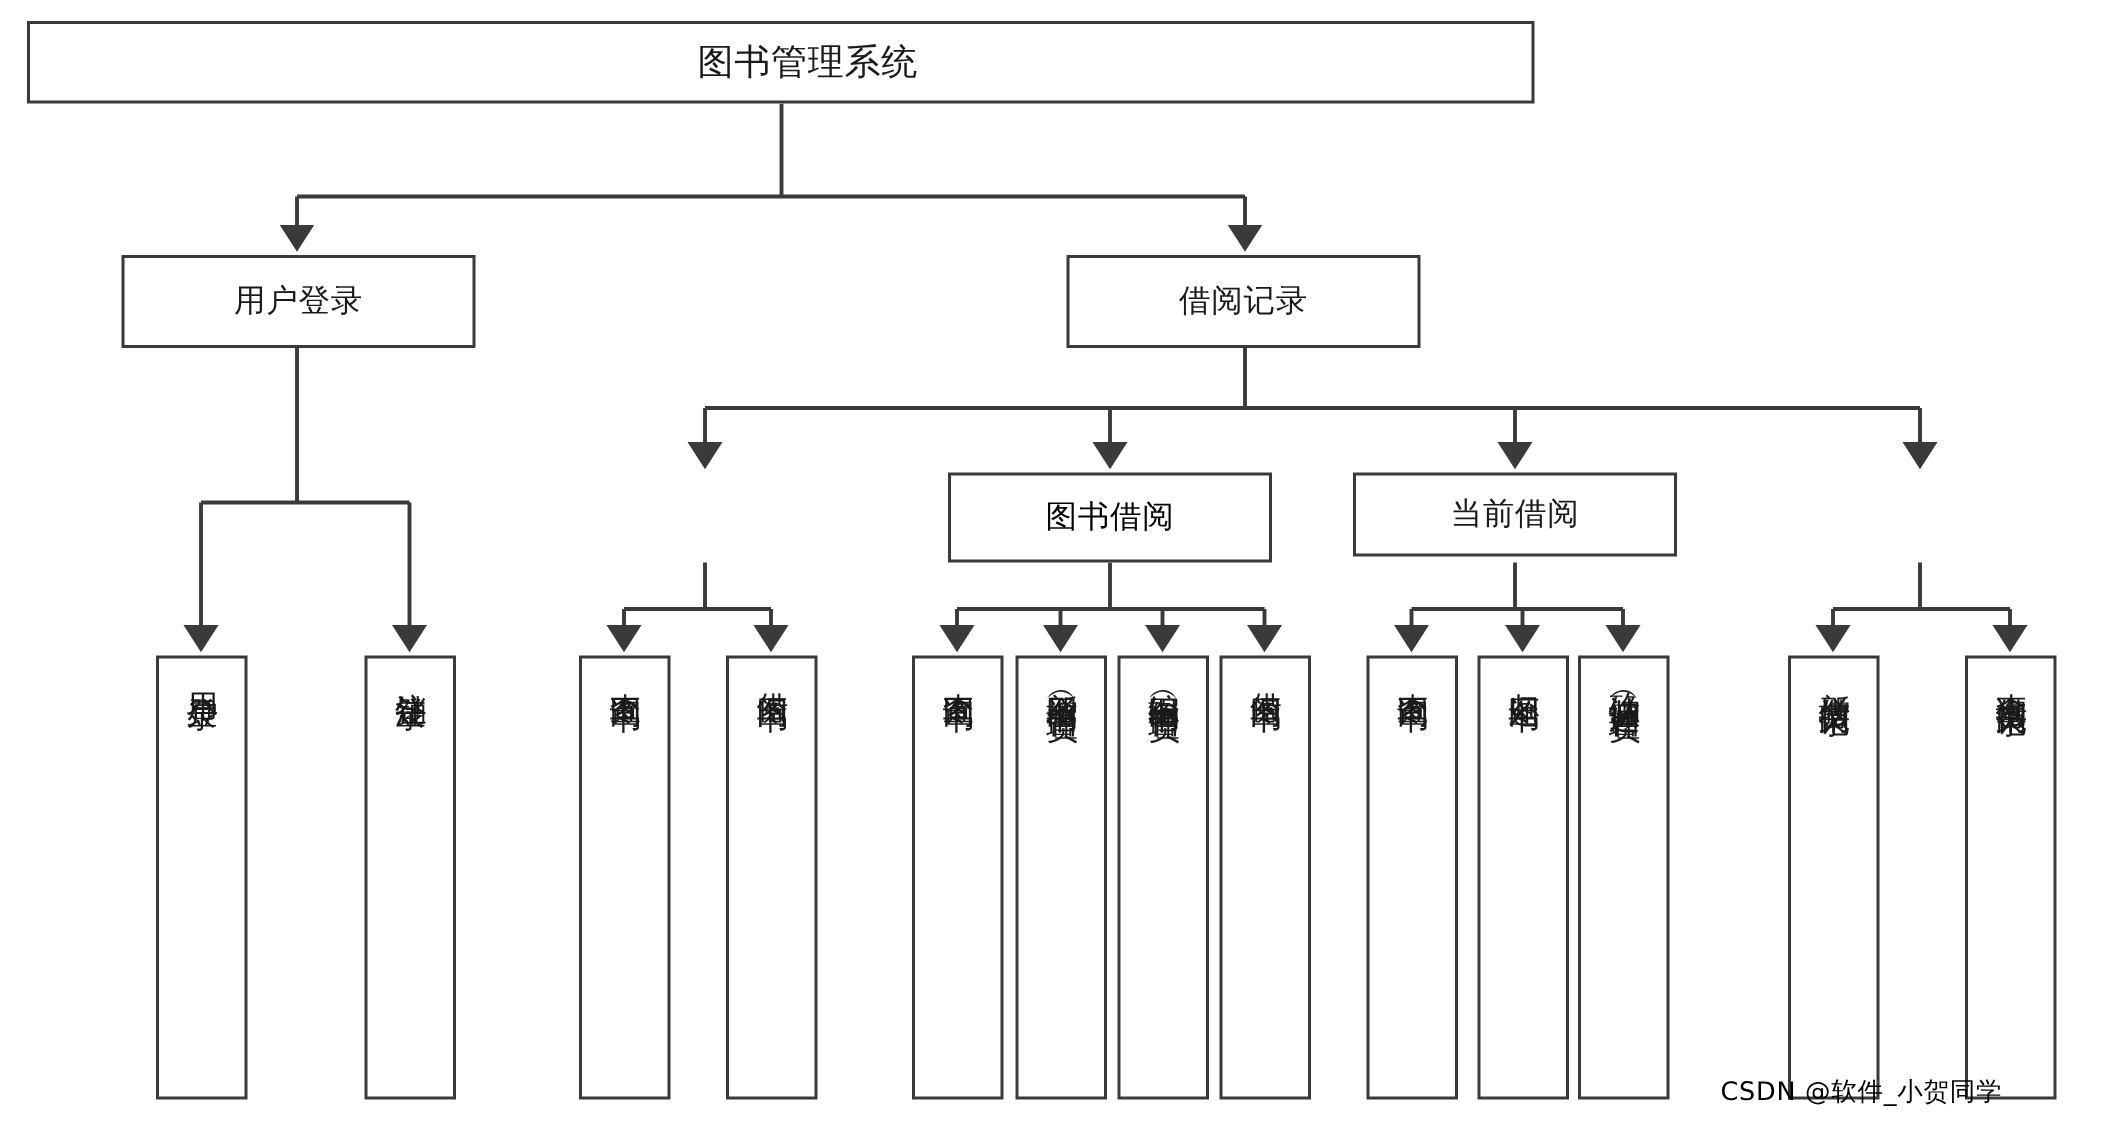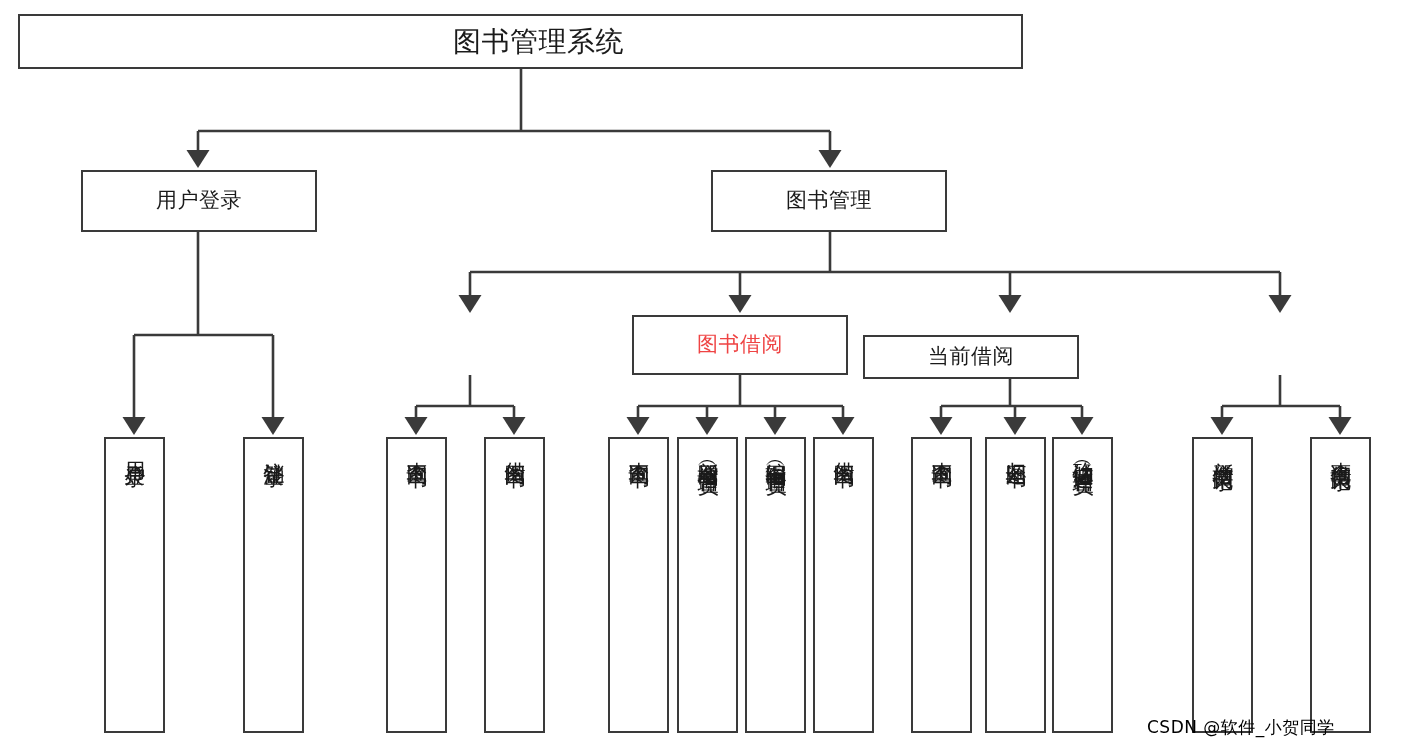--- a/index.html
+++ b/index.html
@@ -53,21 +53,21 @@
     padding-top: 6px;
   }
   .node.vertical .label {
     writing-mode: vertical-rl;
     text-orientation: upright;
     font-size: 21px;
     letter-spacing: 2px;
     line-height: 1;
     white-space: nowrap;
   }
-  .node.root .label { font-size: 28px; margin-left: 36px; }
+  .node.root .label { font-size: 24px; margin-left: 36px; }
   .watermark {
     position: absolute;
     font-size: 17px;
     color: #b9b9b9;
     white-space: nowrap;
     z-index: 5;
     letter-spacing: 0.5px;
   }
 </style>
 </head>
@@ -132,27 +132,27 @@
   </svg>
 
   <div class="node root horizontal" style="left: 18px; top: 14px; width: 1005px; height: 55px; border-color: rgb(58, 58, 58); background: rgb(255, 255, 255);">
     <span class="label" style="color: rgb(26, 26, 26);">图书管理系统</span>
   </div>
 
   <div class="node horizontal" style="left: 81px; top: 170px; width: 236px; height: 62px; border-color: rgb(58, 58, 58); background: rgb(255, 255, 255);">
     <span class="label" style="color: rgb(26, 26, 26);">用户登录</span>
   </div>
   <div class="node horizontal" style="left: 711px; top: 170px; width: 236px; height: 62px; border-color: rgb(58, 58, 58); background: rgb(255, 255, 255);">
-    <span class="label" style="color: rgb(26, 26, 26);">图书管理</span>
+    <span class="label" style="color: rgb(26, 26, 26);">借阅记录</span>
   </div>
 
   <div class="node horizontal" style="left: 632px; top: 315px; width: 216px; height: 60px; border-color: rgb(58, 58, 58); background: rgb(255, 255, 255);">
-    <span class="label" style="color: #ef4444;">图书借阅</span>
-  </div>
-  <div class="node horizontal" style="left: 863px; top: 315px; width: 216px; height: 44px; border-color: rgb(58, 58, 58); background: rgb(255, 255, 255); margin-top: 20px;">
+    <span class="label" style="color: #000000;">图书借阅</span>
+  </div>
+  <div class="node horizontal" style="left: 902px; top: 315px; width: 216px; height: 56px; border-color: rgb(58, 58, 58); background: rgb(255, 255, 255);">
     <span class="label" style="color: rgb(26, 26, 26);">当前借阅</span>
   </div>
 
   <div class="node vertical" style="left: 104px; top: 437px; width: 61px; height: 296px; border-color: rgb(58, 58, 58); background: rgb(255, 255, 255);">
     <span class="label" style="color: rgb(26, 26, 26);">用户登录</span>
   </div>
   <div class="node vertical" style="left: 243px; top: 437px; width: 61px; height: 296px; border-color: rgb(58, 58, 58); background: rgb(255, 255, 255);">
     <span class="label" style="color: rgb(26, 26, 26);">注销登录</span>
   </div>
 

